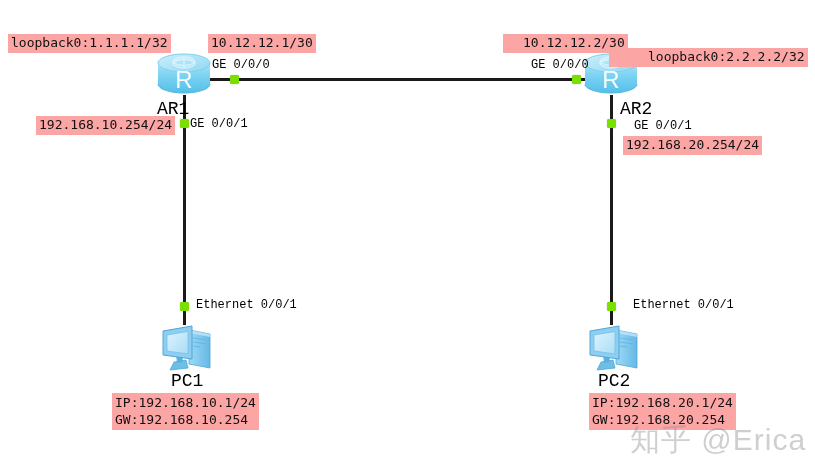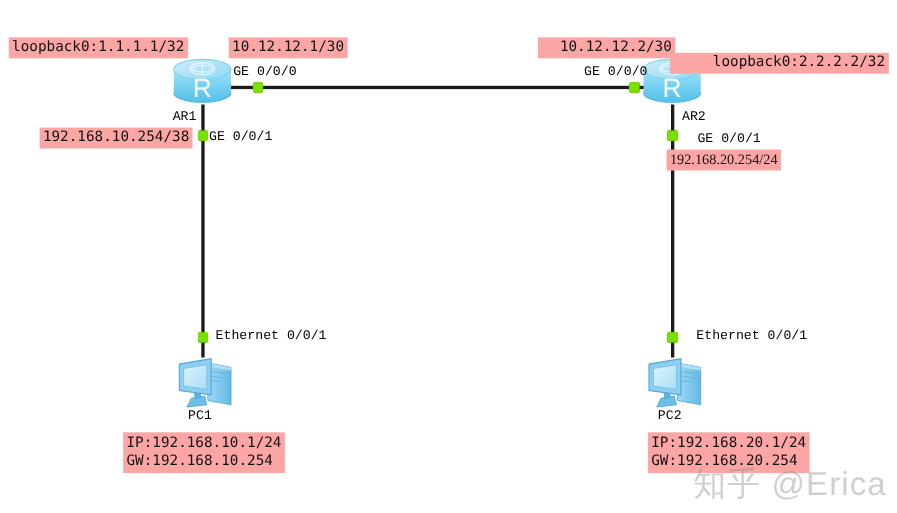--- a/index.html
+++ b/index.html
@@ -53,21 +53,21 @@
   .tag.two-line { line-height: 17px; }
 
   
   .lbl {
     position: absolute;
     color: #000000;
     font-family: Liberation Mono, monospace;
     white-space: pre;
   }
   .lbl.iface { font-size: 12px; }
-  .lbl.node  { font-size: 12px; }
+  .lbl.node  { font-size: 18px; }
 
   
   .router { position: absolute; width: 58px; height: 46px; }
   .router svg { display: block; }
 
   
   .pc { position: absolute; width: 62px; height: 58px; }
   .pc svg { display: block; }
 
   
@@ -213,35 +213,35 @@
   </div>
 
   <div class="tag" style="left:8px; top:34px;">loopback0:1.1.1.1/32</div>
 
   <div class="tag" style="left:208px; top:34px;">10.12.12.1/30</div>
 
   <div class="lbl iface" style="left:212px; top:58px;">GE 0/0/0</div>
 
   <div class="lbl node" style="left:157px; top:99px;">AR1</div>
 
-  <div class="tag" style="left:36px; top:116px;">192.168.10.254/38</div>
+  <div class="tag" style="left:36px; top:116px;">192.168.10.254/24</div>
 
   <div class="lbl iface" style="left:190px; top:117px;">GE 0/0/1</div>
 
-  <div class="tag" style="left:489px; top:34px;padding-left:20px;">10.12.12.2/30</div>
+  <div class="tag" style="left:503px; top:34px;padding-left:20px;">10.12.12.2/30</div>
 
   <div class="lbl iface" style="left:531px; top:58px;">GE 0/0/0</div>
 
   <div class="tag" style="left:609px; top:48px;padding-left:39px;">loopback0:2.2.2.2/32</div>
 
   <div class="lbl node" style="left:620px; top:99px;">AR2</div>
 
   <div class="lbl iface" style="left:634px; top:119px;">GE 0/0/1</div>
 
-  <div class="tag" style="left:606px; top:136px;font-family:Liberation Serif, serif;">192.168.20.254/24</div>
+  <div class="tag" style="left:623px; top:136px;">192.168.20.254/24</div>
 
   <div class="lbl iface" style="left:196px; top:298px;">Ethernet 0/0/1</div>
 
   <div class="lbl node" style="left:171px; top:371px;">PC1</div>
 
   <div class="tag two-line" style="left:112px; top:393px;"><span>IP:192.168.10.1/24</span><br><span>GW:192.168.10.254</span></div>
 
   <div class="lbl iface" style="left:633px; top:298px;">Ethernet 0/0/1</div>
 
   <div class="lbl node" style="left:598px; top:371px;">PC2</div>

